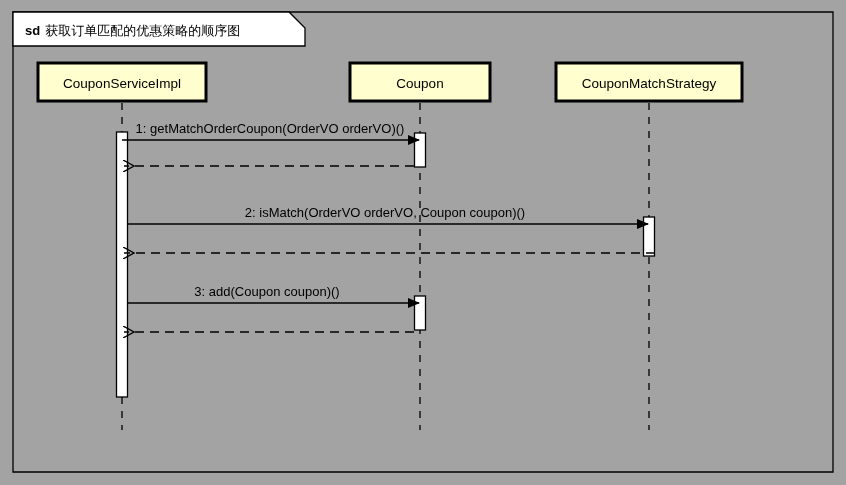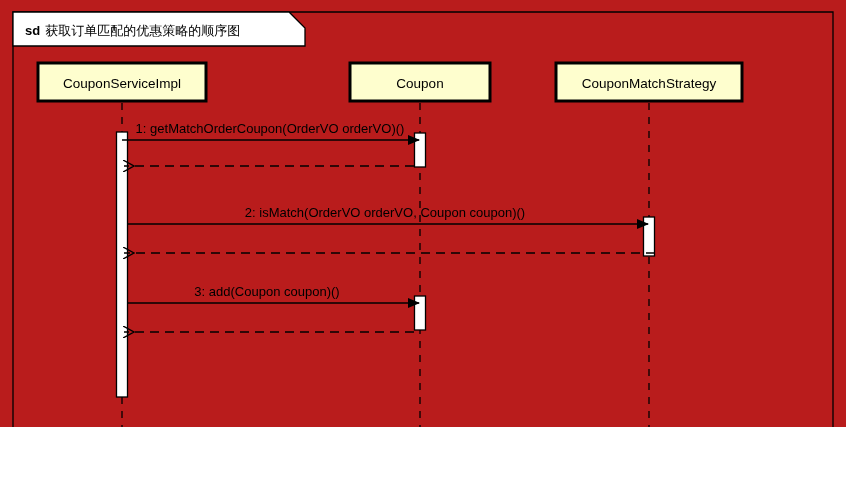--- a/index.html
+++ b/index.html
@@ -7,22 +7,22 @@
     margin: 0;
     padding: 0;
     background: #ffffff;
   }
   body {
     font-family: "Liberation Sans", sans-serif;
   }
   #canvas {
     position: relative;
     width: 846px;
-    height: 427px;
-    background: #b91c1c;
+    height: 485px;
+    background: #a3a3a3;
     overflow: hidden;
   }
   #diagram-svg {
     position: absolute;
     left: 0;
     top: 0;
   }
   .frame-label-text {
     font-family: "Liberation Sans", sans-serif;
     font-size: 13px;

